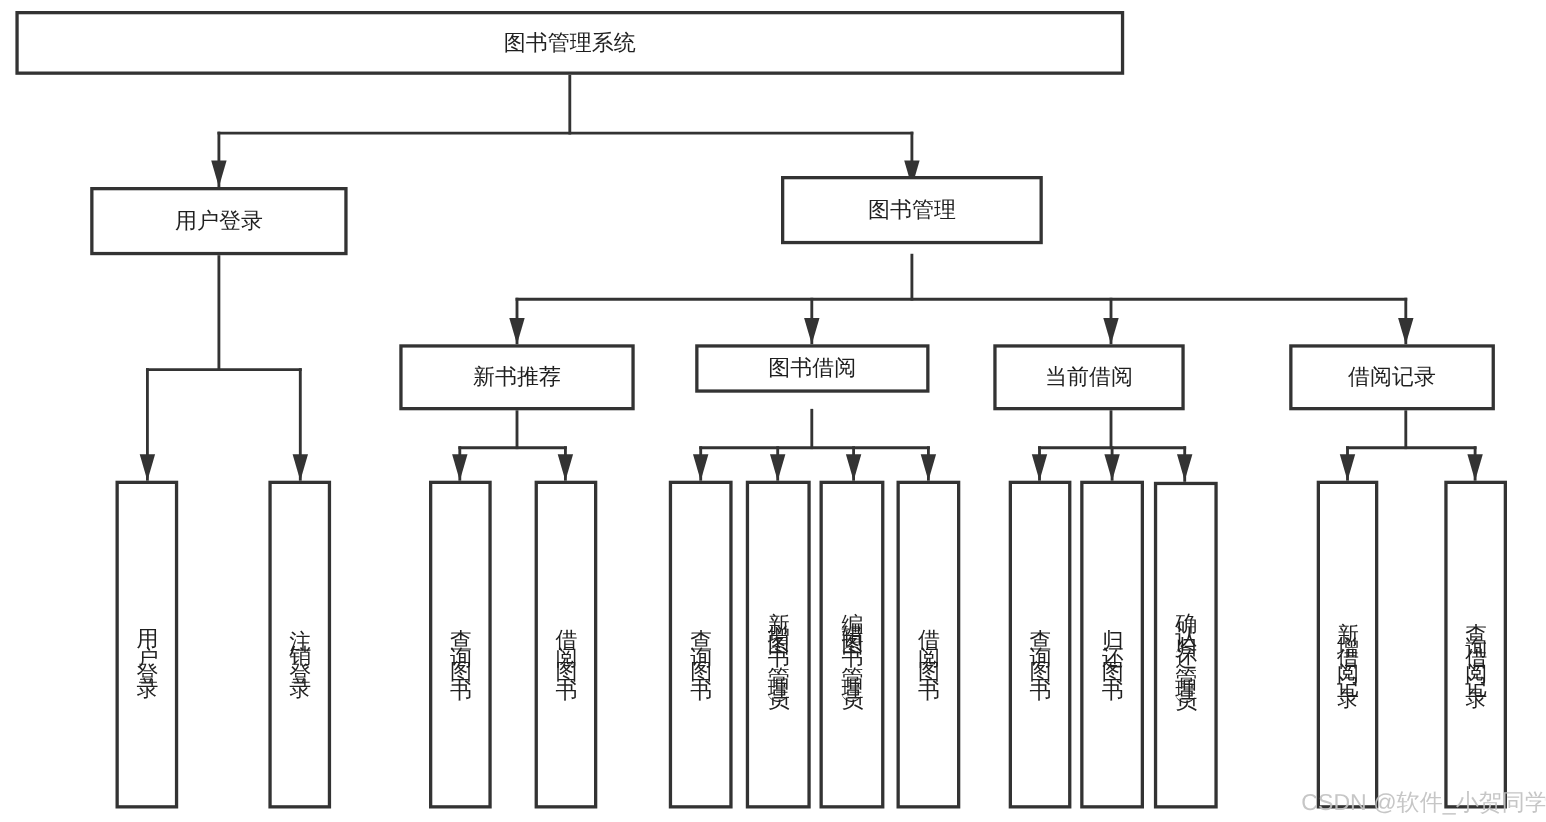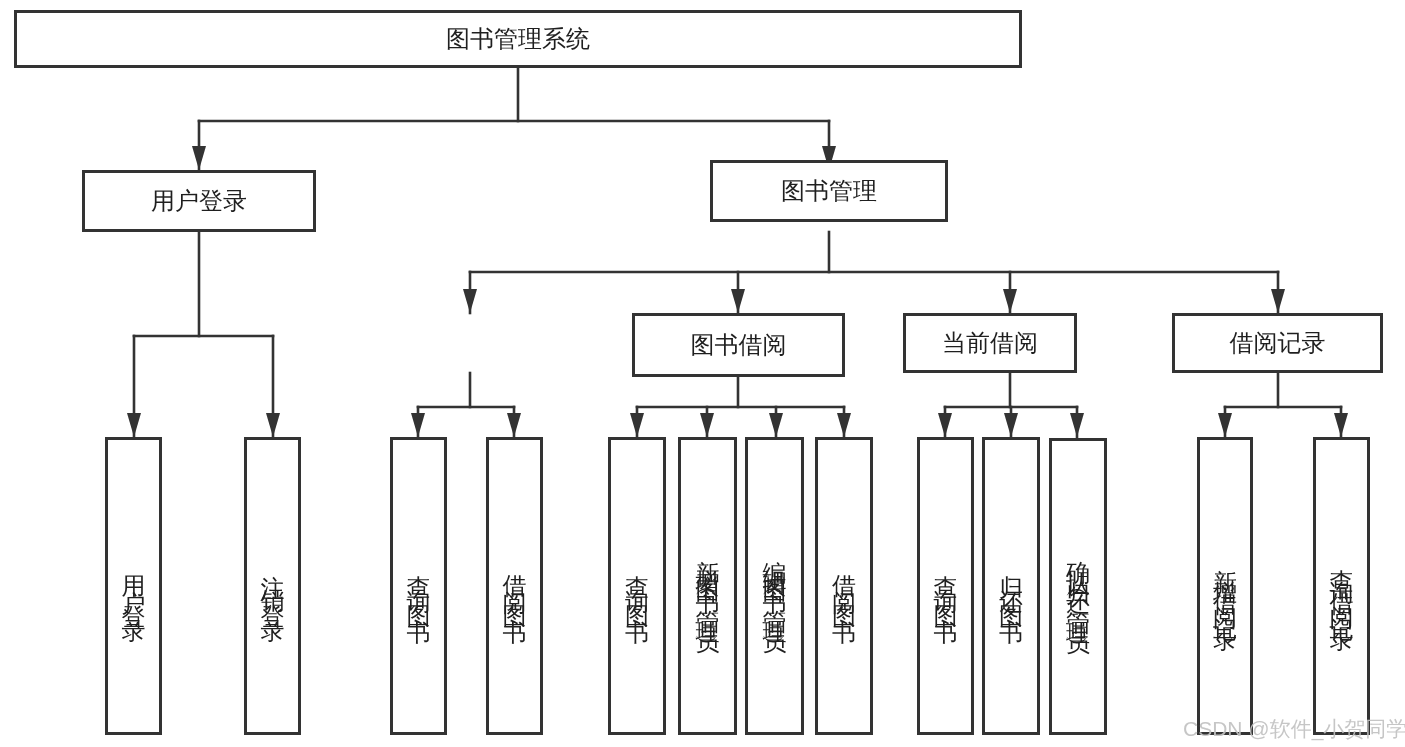--- a/index.html
+++ b/index.html
@@ -28,21 +28,21 @@
   .connectors .arrowhead{fill:var(--line);stroke:none;}
   .box{
     position:absolute;
     box-sizing:border-box;
     border:3px solid var(--line);
     background:var(--background);
     color:var(--text);
     display:flex;
     align-items:center;
     justify-content:center;
-    font-size:24px;
+    font-size:20px;
     line-height:1;
     z-index:2;
     text-align:right;
   }
   .v{
     writing-mode:vertical-rl;
     text-orientation:mixed;
   }
   .v4{letter-spacing:15px;}
   .v6{letter-spacing:12px;}
@@ -108,23 +108,24 @@
     <path d="M1225 407 H1341"></path>
     <line x1="1225" y1="407" x2="1225" y2="437" marker-end="url(#arrow)"></line>
     <line x1="1341" y1="407" x2="1341" y2="437" marker-end="url(#arrow)"></line>
   </svg>
 
   <div class="box" style="left:14px;top:10px;width:1008px;height:58px">图书管理系统</div>
 
   <div class="box" style="left:82px;top:170px;width:234px;height:62px">用户登录</div>
   <div class="box" style="left:710px;top:160px;width:238px;height:62px">图书管理</div>
 
-  <div class="box" style="left:632px;top:313px;width:213px;height:64px">图书借阅</div>
+  <div class="box" style="left:363px;top:313px;width:214px;height:60px">新书推荐</div>
+  <div class="box" style="left:632px;top:313px;width:213px;height:44px">图书借阅</div>
   <div class="box" style="left:903px;top:313px;width:174px;height:60px">当前借阅</div>
-  <div class="box" style="left:1172px;top:313px;width:211px;height:60px">借阅记录</div>
+  <div class="box" style="left:1172px;top:313px;width:187px;height:60px">借阅记录</div>
 
   <div class="box v v4" style="left:105px;top:437px;width:57px;height:298px">用户登录</div>
   <div class="box v v4" style="left:244px;top:437px;width:57px;height:298px">注销登录</div>
 
   <div class="box v v4" style="left:390px;top:437px;width:57px;height:298px">查询图书</div>
   <div class="box v v4" style="left:486px;top:437px;width:57px;height:298px">借阅图书</div>
 
   <div class="box v v4" style="left:608px;top:437px;width:58px;height:298px">查询图书</div>
   <div class="box v v9" style="left:678px;top:437px;width:59px;height:298px">新增图书（管理员）</div>
   <div class="box v v9" style="left:745px;top:437px;width:59px;height:298px">编辑图书（管理员）</div>

